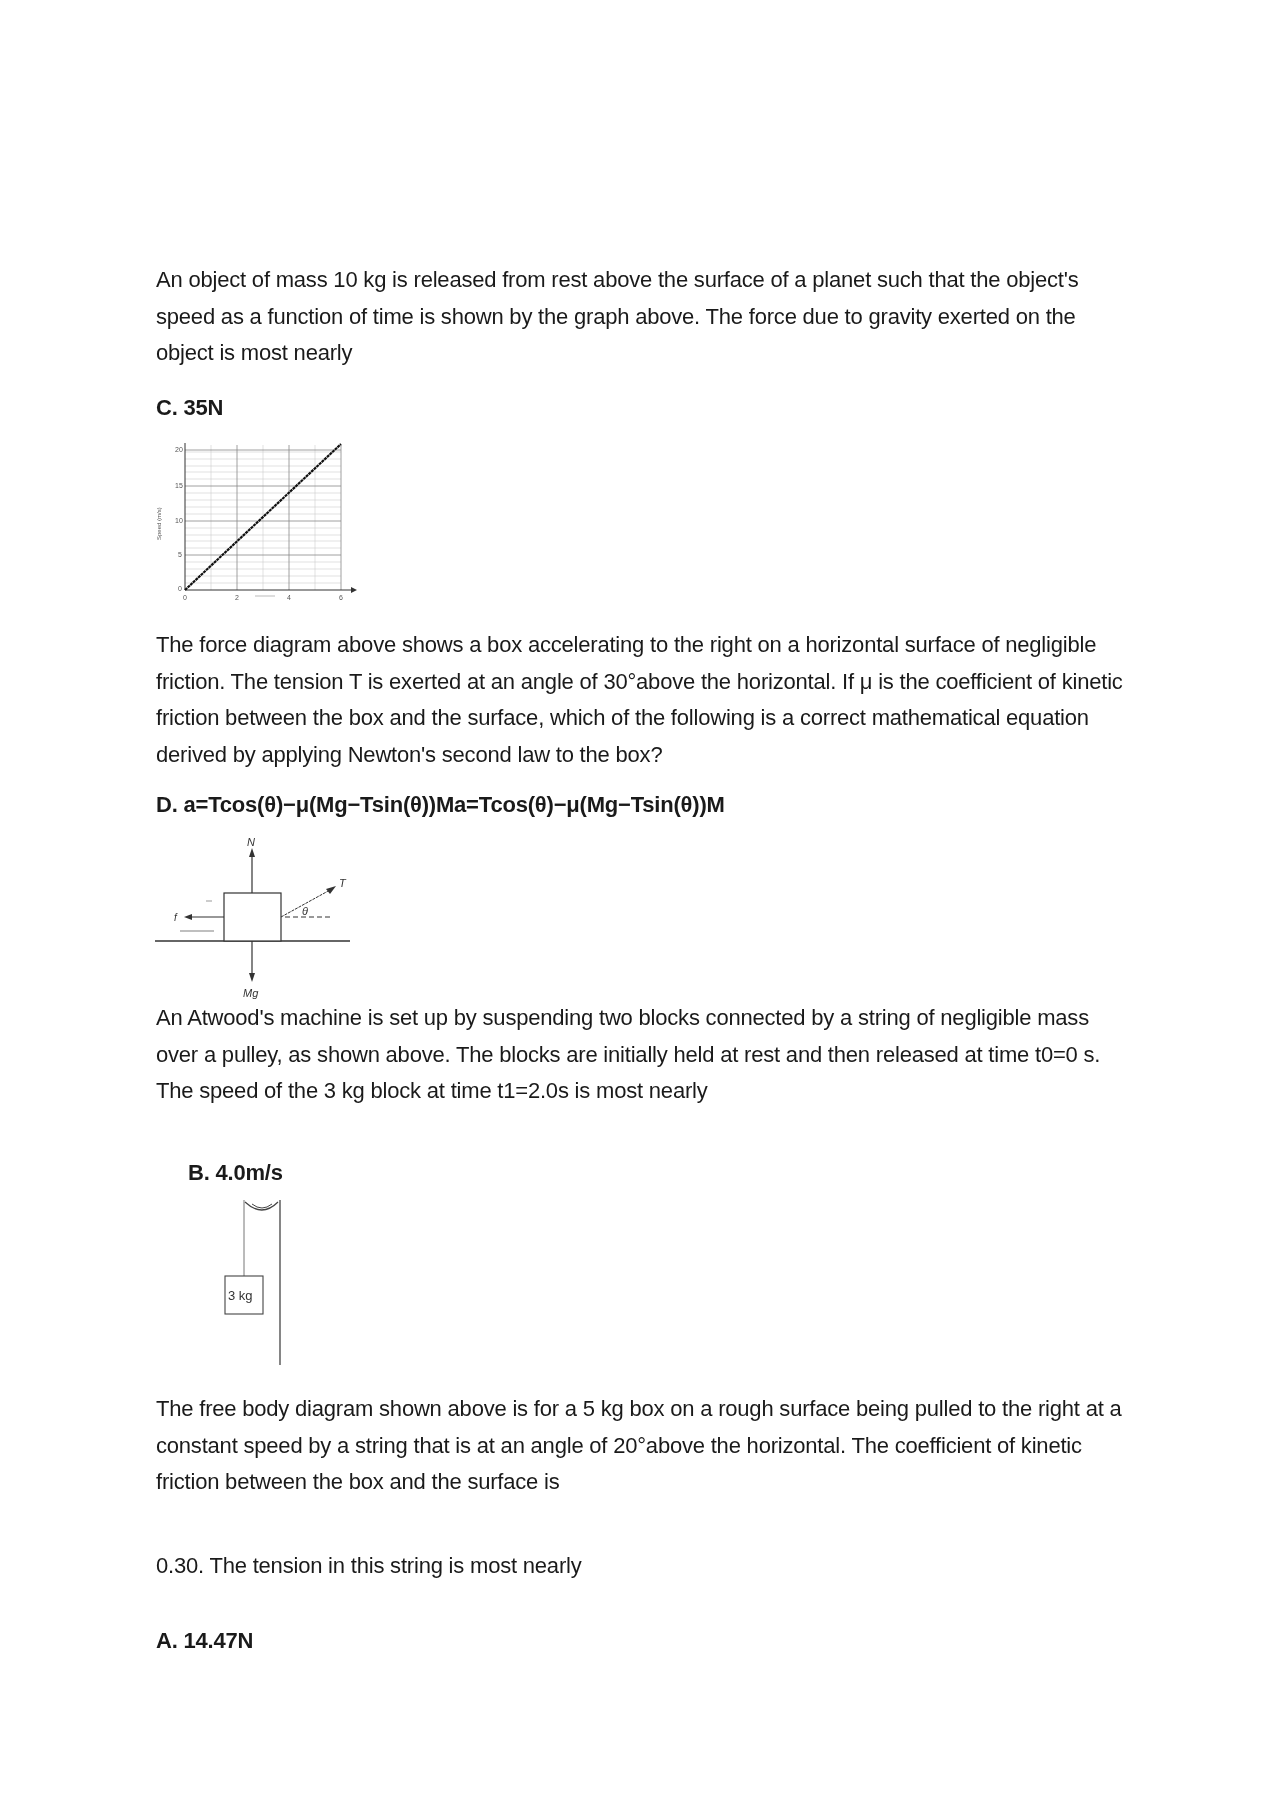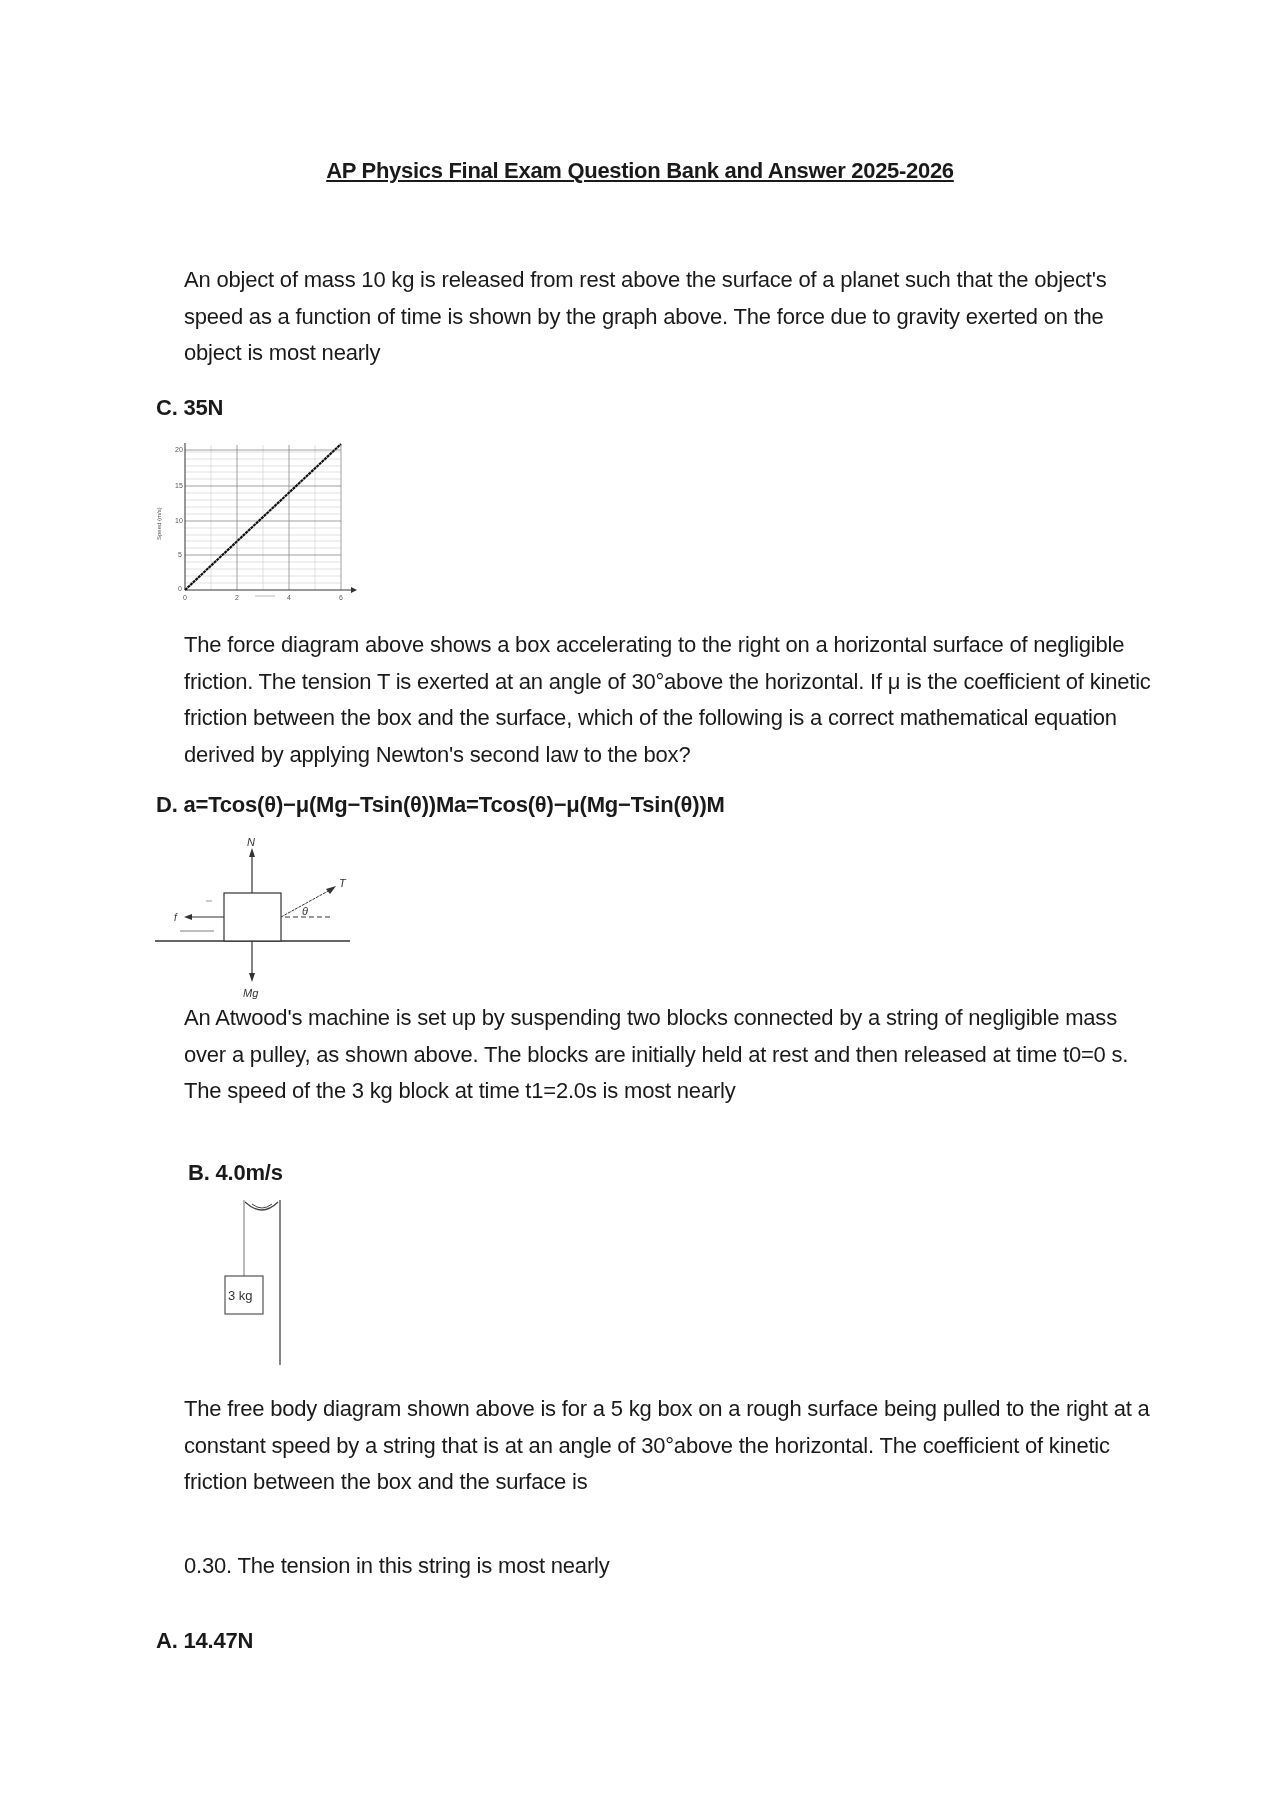--- a/index.html
+++ b/index.html
@@ -1,31 +1,30 @@
 <!DOCTYPE html>
 <html><head>
 <meta charset="utf-8">
 <style>
   html, body { margin: 0; padding: 0; background: #ffffff; }
   body { width: 1280px; height: 1811px; position: relative; overflow: hidden;
          font-family: "Liberation Sans", sans-serif; color: #1a1a1a; }
   .page { position: absolute; left: 0; top: 0; width: 1280px; height: 1811px; }
   .title { position: absolute; left: 0; width: 1280px; top: 158px; text-align: center;
            font-size: 22px; font-weight: bold; text-decoration: underline; letter-spacing: -0.3px; }
-  .para { position: absolute; left: 156px; width: 980px; font-size: 22px; line-height: 36.5px; letter-spacing: -0.2px; margin-left: 28px; }
+  .para { position: absolute; left: 156px; width: 980px; font-size: 22px; line-height: 36.5px; letter-spacing: -0.2px; }
   .ans { position: absolute; left: 156px; font-size: 22px; letter-spacing: -0.2px; font-weight: bold; }
   .fig { position: absolute; }
   svg text { font-family: "Liberation Sans", sans-serif; }
 </style>
 </head>
 <body>
 
 <div class="page">
 
-  <div class="title">AP Physics Final Exam Question Bank and Answer 2025-2026</div>
 
   <div class="para" style="top:262px;">An object of mass 10 kg is released from rest above the surface of a planet such that the object's speed as a function of time is shown by the graph above. The force due to gravity exerted on the object is most nearly</div>
   <div class="ans" style="top:395px;">C. 35N</div>
 
   <div class="fig" style="left:145px; top:440px;">
     <svg width="220" height="170" viewBox="0 0 220 170">
 
       <g stroke="#cfcfcf" stroke-width="0.6">
         <line x1="40" y1="12" x2="196" y2="12"></line>
         <line x1="40" y1="19" x2="196" y2="19"></line>
@@ -120,17 +119,17 @@
     <svg width="90" height="180" viewBox="0 0 90 180">
       <path d="M33,2 Q50,18 66,2" fill="none" stroke="#444" stroke-width="1.2"></path>
       <path d="M40,4 Q50,12 60,4" fill="none" stroke="#444" stroke-width="1"></path>
       <line x1="32" y1="0" x2="32" y2="76" stroke="#666" stroke-width="0.9"></line>
       <line x1="68" y1="0" x2="68" y2="165" stroke="#444" stroke-width="1.3"></line>
       <rect x="13" y="76" width="38" height="38" fill="#fff" stroke="#444" stroke-width="1.1"></rect>
       <text x="16" y="100" font-size="13" fill="#333">3 kg</text>
     </svg>
   </div>
 
-  <div class="para" style="top:1391px;">The free body diagram shown above is for a 5 kg box on a rough surface being pulled to the right at a constant speed by a string that is at an angle of 30°above the horizontal. The coefficient of kinetic friction between the box and the surface is</div>
+  <div class="para" style="top:1391px;">The free body diagram shown above is for a 5 kg box on a rough surface being pulled to the right at a constant speed by a string that is at an angle of 20°above the horizontal. The coefficient of kinetic friction between the box and the surface is</div>
   <div class="para" style="top:1548px;">0.30. The tension in this string is most nearly</div>
   <div class="ans" style="top:1628px;">A. 14.47N</div>
 
 </div>
 
 </body></html>

